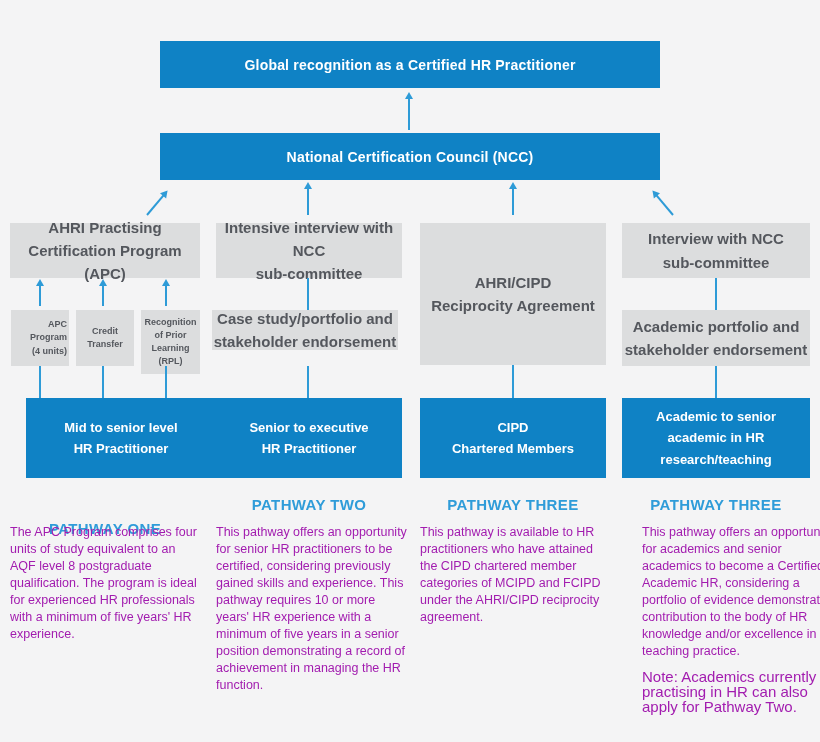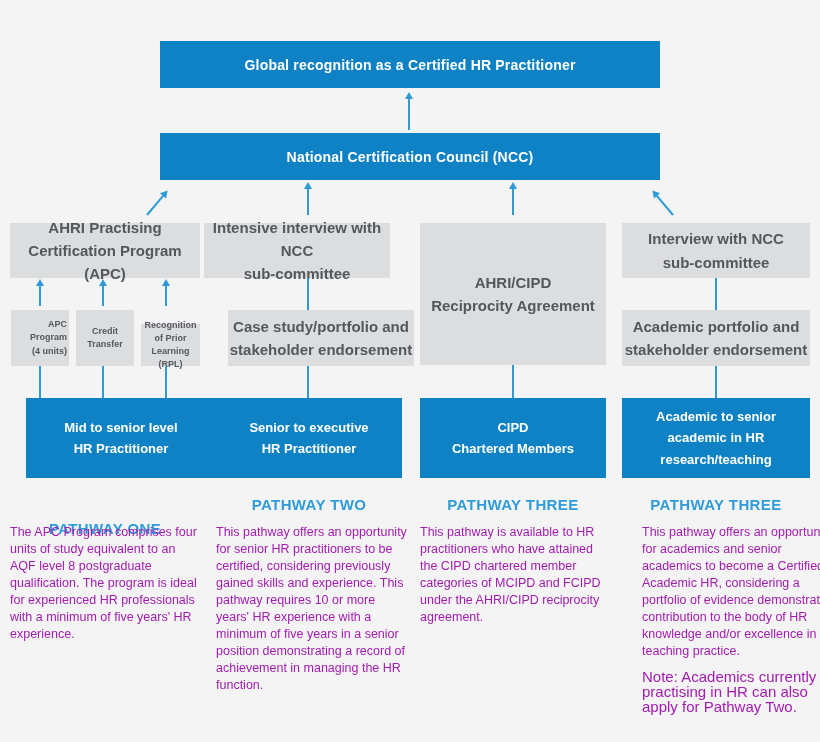--- a/index.html
+++ b/index.html
@@ -36,40 +36,40 @@
 
   <div class="box blue-box" style="left:160px;top:133px;width:500px;height:47px;">National Certification Council (NCC)</div>
 
   <div class="varrow" style="left:146px;top:189px;height:26px;transform:rotate(40deg);"></div>
   <div class="varrow" style="left:307px;top:188px;height:27px;"></div>
   <div class="varrow" style="left:512px;top:188px;height:27px;"></div>
   <div class="varrow" style="left:672px;top:189px;height:26px;transform:rotate(-40deg);"></div>
 
   <div class="box gray-box" style="left:10px;top:223px;width:190px;height:55px;">AHRI Practising
 Certification Program (APC)</div>
-  <div class="box gray-box" style="left:204px;top:223px;width:186px;height:55px;">Intensive interview with NCC
+  <div class="box gray-box" style="left:216px;top:223px;width:186px;height:55px;">Intensive interview with NCC
 sub-committee</div>
   <div class="box gray-box" style="left:420px;top:223px;width:186px;height:142px;">AHRI/CIPD
 Reciprocity Agreement</div>
   <div class="box gray-box" style="left:622px;top:223px;width:188px;height:55px;">Interview with NCC
 sub-committee</div>
 
   <div class="varrow" style="left:39px;top:285px;height:21px;"></div>
   <div class="varrow" style="left:102px;top:285px;height:21px;"></div>
   <div class="varrow" style="left:165px;top:285px;height:21px;"></div>
 
   <div class="box gray-box small" style="left:11px;top:310px;width:58px;height:56px;text-align:right;">APC Program
 (4 units)</div>
   <div class="box gray-box small" style="left:76px;top:310px;width:58px;height:56px;">Credit
 Transfer</div>
-  <div class="box gray-box small" style="left:141px;top:324px;width:59px;height:42px;">Recognition
+  <div class="box gray-box small" style="left:141px;top:310px;width:59px;height:64px;">Recognition
 of Prior
 Learning
 (RPL)</div>
-  <div class="box gray-box" style="left:228px;top:310px;width:186px;height:56px;">Case study/portfolio and
+  <div class="box gray-box" style="left:212px;top:310px;width:186px;height:40px;">Case study/portfolio and
 stakeholder endorsement</div>
   <div class="box gray-box" style="left:622px;top:310px;width:188px;height:56px;">Academic portfolio and
 stakeholder endorsement</div>
 
   <div class="vline" style="left:307px;top:278px;height:32px;"></div>
   <div class="vline" style="left:715px;top:278px;height:32px;"></div>
   <div class="vline" style="left:39px;top:366px;height:32px;"></div>
   <div class="vline" style="left:102px;top:366px;height:32px;"></div>
   <div class="vline" style="left:165px;top:366px;height:32px;"></div>
   <div class="vline" style="left:307px;top:366px;height:32px;"></div>

